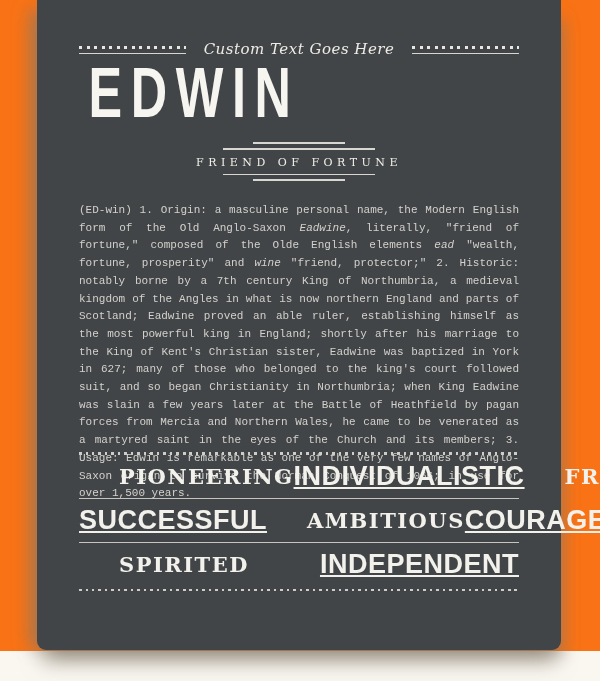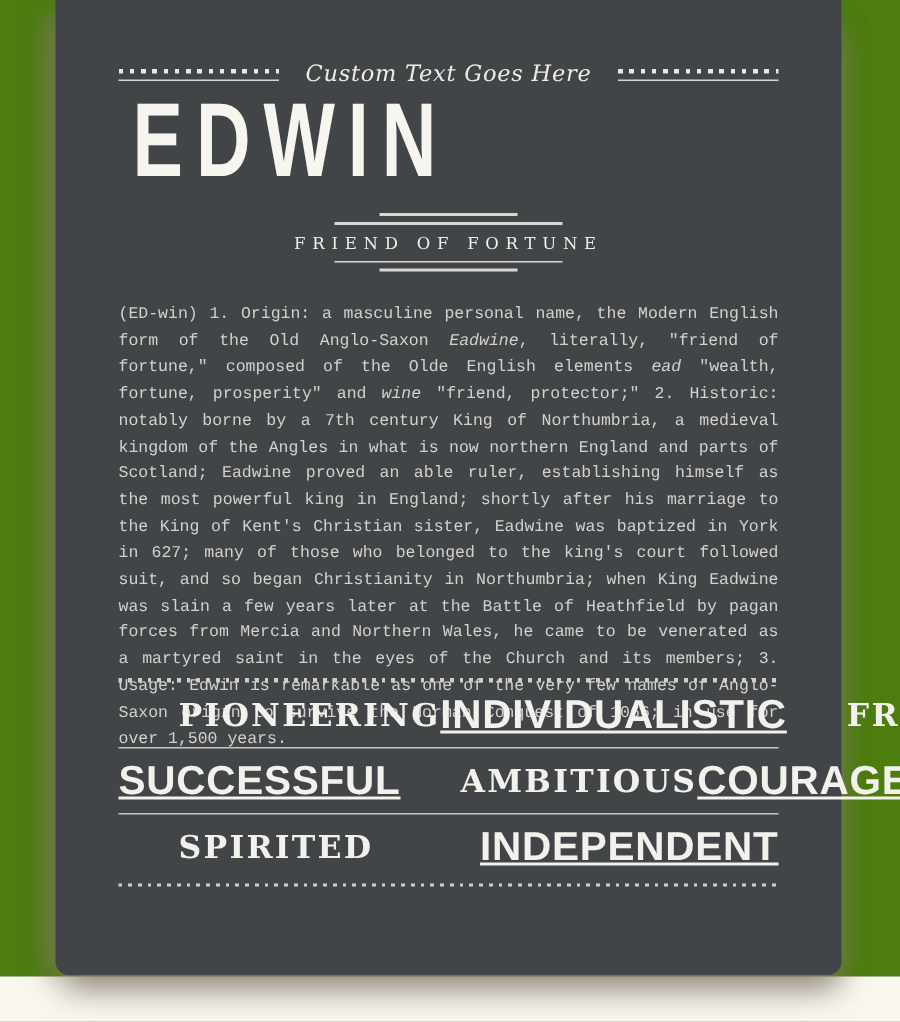--- a/index.html
+++ b/index.html
@@ -2,21 +2,21 @@
 <html><head>
 <meta charset="utf-8">
 <style>
   html, body {
     margin: 0; padding: 0;
     width: 600px; height: 681px;
     background: #faf7f1;
     overflow: hidden;
     font-family: "Liberation Sans", sans-serif;
   }
-  .stage { position: relative; width: 600px; height: 651px; background: #4d7c0f; }
+  .stage { position: relative; width: 600px; height: 651px; background: #f97316; }
 
   .poster {
     position: absolute; left: 37px; top: 0; width: 524px; height: 650px;
     background: #424548;
     border-radius: 0 0 9px 9px;
     box-shadow: -14px 3px 16px -6px rgba(130,120,105,0.55),
                 0 16px 20px -4px rgba(130,120,105,0.6),
                 10px 12px 16px -8px rgba(130,120,105,0.45);
   }
 

